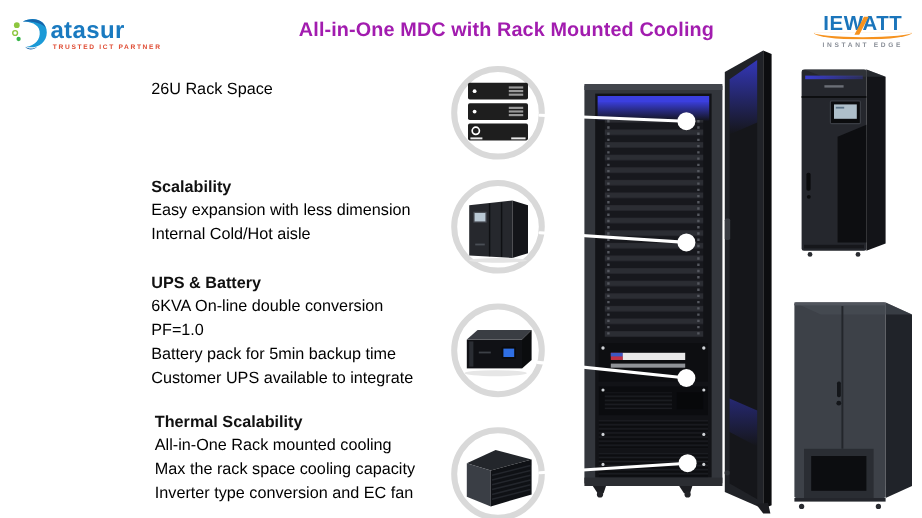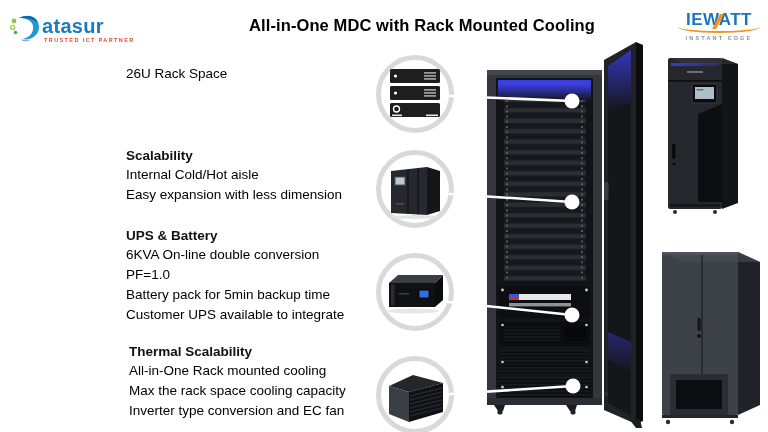--- a/index.html
+++ b/index.html
@@ -6,21 +6,21 @@
   html,body { width:768px; height:432px; }
   body {
     font-family:"Liberation Sans", sans-serif;
     background:#ffffff; position:relative; overflow:hidden;
   }
   .stage { position:absolute; left:0; top:4px; width:636px; height:432px; background:#fff; }
 
   
   .title {
     position:absolute; left:212px; top:12px; width:420px;
-    text-align:center; font-size:16.5px; font-weight:bold; color:#000000;
+    text-align:center; font-size:16.5px; font-weight:bold; color:#a21caf;
     letter-spacing:0.1px;
   }
 
   
   .logo-datasur { position:absolute; left:10px; top:8px; width:115px; height:36px; }
   .logo-datasur svg { position:absolute; left:0; top:0; }
   .datasur-text {
     position:absolute; left:32px; top:3px; font-size:20px; font-weight:bold;
     color:#1a7ac0; letter-spacing:0.3px; font-family:"Liberation Sans",sans-serif;
   }
@@ -95,22 +95,22 @@
     <span class="iewatt-swoosh"></span>
     <span class="iewatt-tagline">INSTANT EDGE</span>
   </div>
 
   <div class="feature f1">
     <div class="line">26U Rack Space</div>
   </div>
 
   <div class="feature f2">
     <h3>Scalability</h3>
+    <div class="line">Easy expansion with less dimension</div>
     <div class="line">Internal Cold/Hot aisle</div>
-    <div class="line">Easy expansion with less dimension</div>
   </div>
 
   <div class="feature f3">
     <h3>UPS &amp; Battery</h3>
     <div class="line">6KVA On-line double conversion</div>
     <div class="line">PF=1.0</div>
     <div class="line">Battery pack for 5min backup time</div>
     <div class="line">Customer UPS available to integrate</div>
   </div>
 

